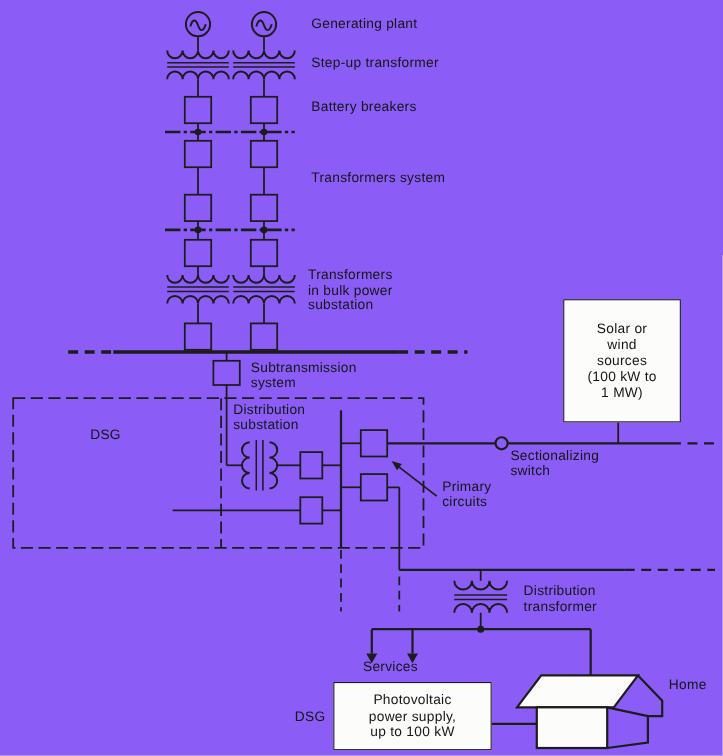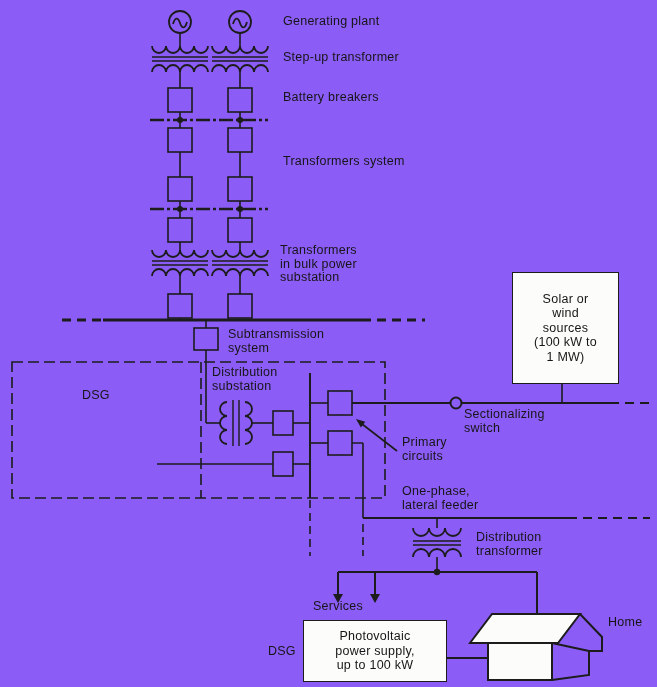--- a/index.html
+++ b/index.html
@@ -202,25 +202,23 @@
 substation</div>
   <div class="lbl" style="left:228px;top:328px">Subtransmission
 system</div>
   <div class="lbl" style="left:212px;top:366px">Distribution
 substation</div>
   <div class="lbl" style="left:82px;top:389px">DSG</div>
   <div class="lbl" style="left:464px;top:408px">Sectionalizing
 switch</div>
   <div class="lbl" style="left:402px;top:436px">Primary
 circuits</div>
-  <div class="lbl" style="left:402px;top:485px">One-phase,
-lateral feeder</div>
   <div class="lbl" style="left:476px;top:531px">Distribution
 transformer</div>
-  <div class="lbl" style="left:313px;top:600px">Services</div>
+  <div class="lbl" style="left:330px;top:600px">Services</div>
   <div class="lbl" style="left:268px;top:645px">DSG</div>
   <div class="lbl" style="left:608px;top:616px">Home</div>
 
   <div class="box" style="left:512px;top:272px;width:105px;height:110px">Solar or
 wind
 sources
 (100 kW to
 1 MW)</div>
   <div class="box" style="left:303px;top:620px;width:142px;height:60px">Photovoltaic
 power supply,

